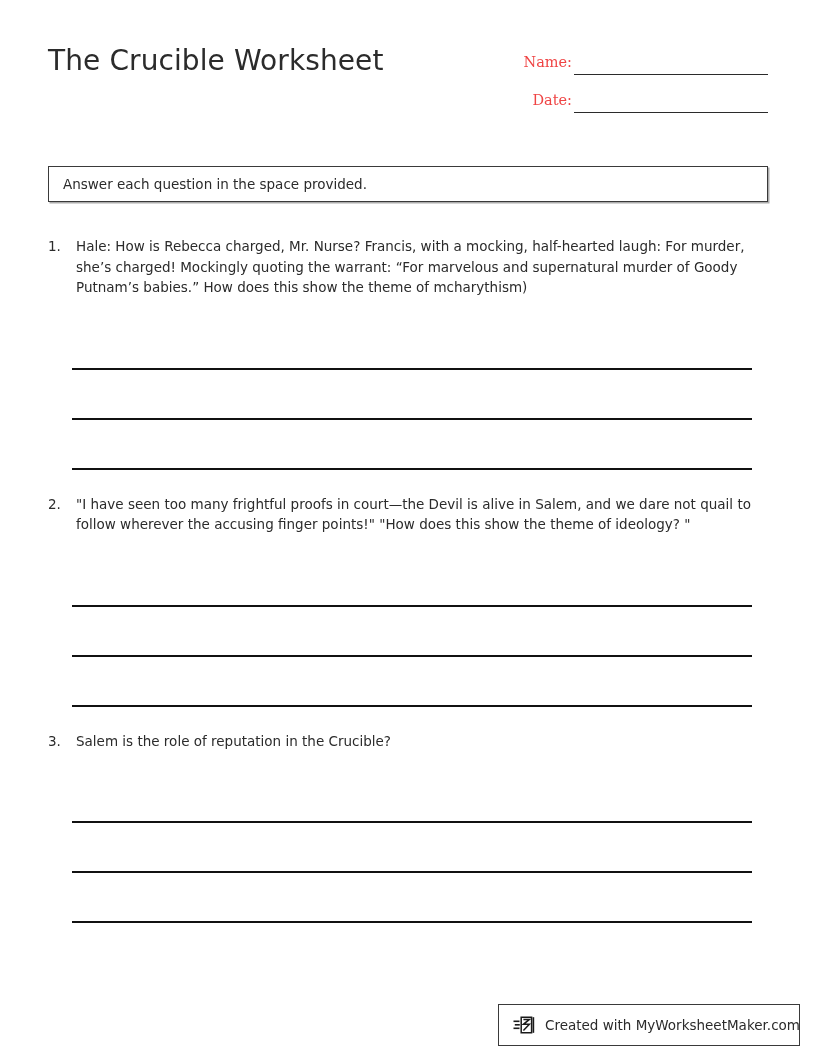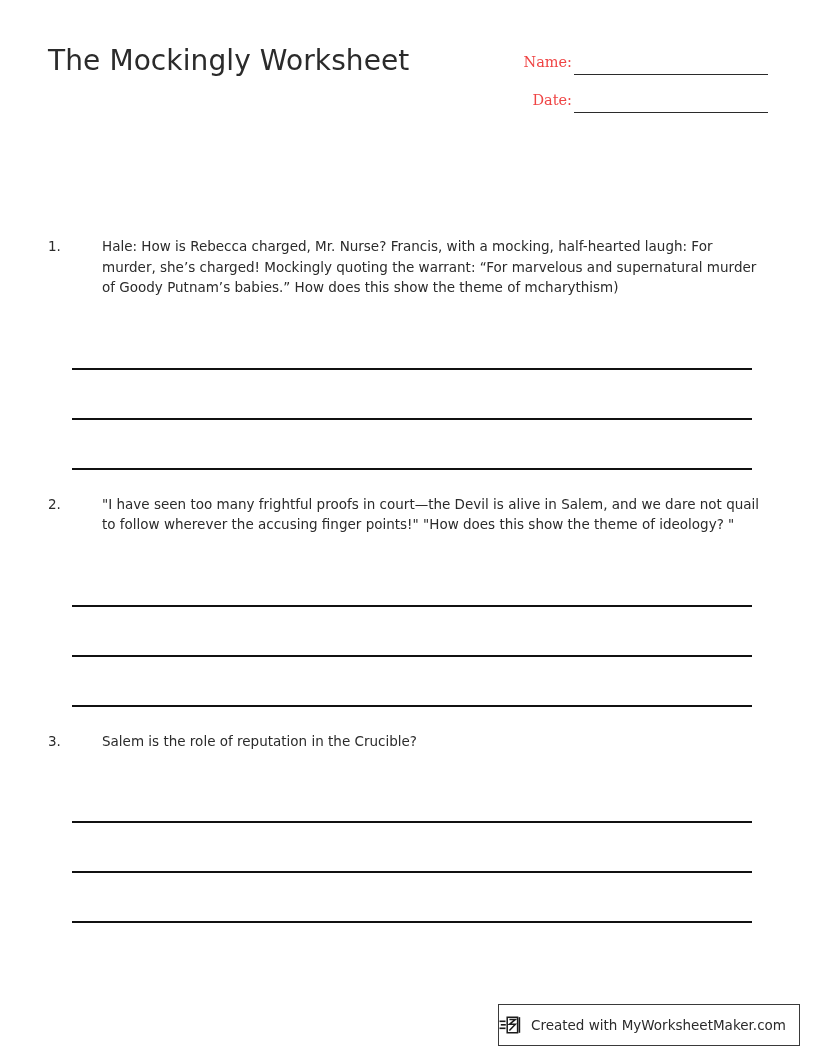--- a/index.html
+++ b/index.html
@@ -114,21 +114,20 @@
     top: 0;
     font-size: 13.5px;
     color: #2b2b2b;
     line-height: 20.5px;
   }
   .q-text {
     font-size: 13.5px;
     line-height: 20.5px;
     color: #2b2b2b;
     text-align: left;
-    margin-left: 26px;
   }
   .answer-lines {
     position: relative;
     padding-left: 24px;
     padding-top: 22px;
   }
   .answer-line {
     height: 50px;
     border-bottom: 2.2px solid #111111;
     width: 680px;
@@ -144,54 +143,58 @@
     position: absolute;
     left: 498px;
     top: 1004px;
     width: 302px;
     height: 42px;
     border: 1.3px solid #3a3a3a;
     box-sizing: border-box;
     background: #ffffff;
     display: flex;
     align-items: center;
+    padding-left: 14px;
   }
   .footer-logo {
     width: 24px;
     height: 24px;
     flex: 0 0 24px;
     margin-right: 8px;
     display: block;
   }
   .footer-text {
     font-size: 13.5px;
     color: #2b2b2b;
     white-space: nowrap;
   }
 </style>
 </head>
 <body>
 
 <div class="page">
 
   <div class="header">
-    <div class="worksheet-title">The Mockingly Worksheet</div>
+    <div class="worksheet-title">The Crucible Worksheet</div>
 
     <div class="namedate">
       <div class="nd-row">
         <span class="nd-label">Name:</span>
         <span class="nd-line"></span>
       </div>
       <div class="nd-row">
         <span class="nd-label">Date:</span>
         <span class="nd-line"></span>
       </div>
     </div>
   </div>
 
+  <div class="instruction-box">
+    <span class="instruction-text">Answer each question in the space provided.</span>
+  </div>
 
   <div class="questions">
 
     <div class="question-block">
       <div class="q-head">
         <span class="q-number">1.</span>
         <div class="q-text">Hale: How is Rebecca charged, Mr. Nurse? Francis, with a mocking, half-hearted laugh: For murder, she’s charged! Mockingly quoting the warrant: “For marvelous and supernatural murder of Goody Putnam’s babies.” How does this show the theme of mcharythism)</div>
       </div>
       <div class="answer-lines">
         <div class="answer-line"></div>

